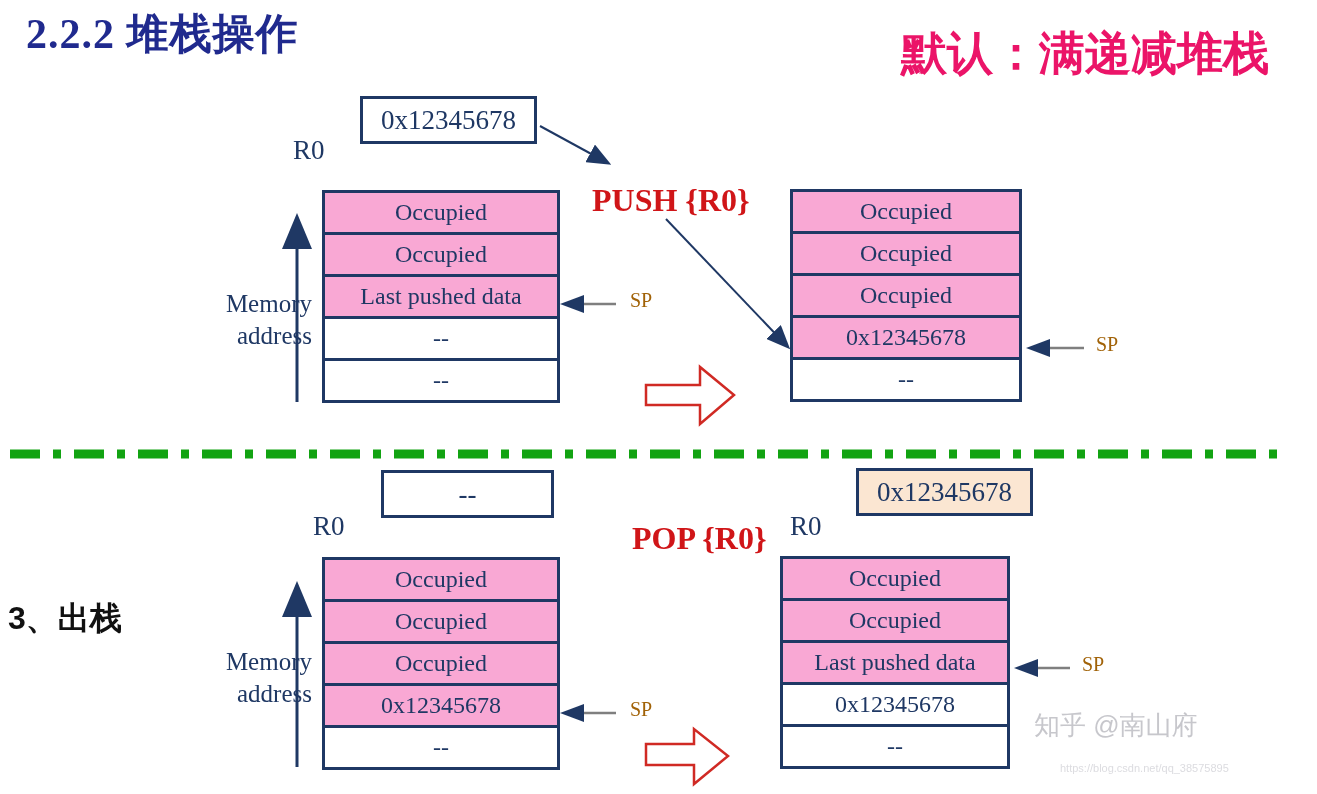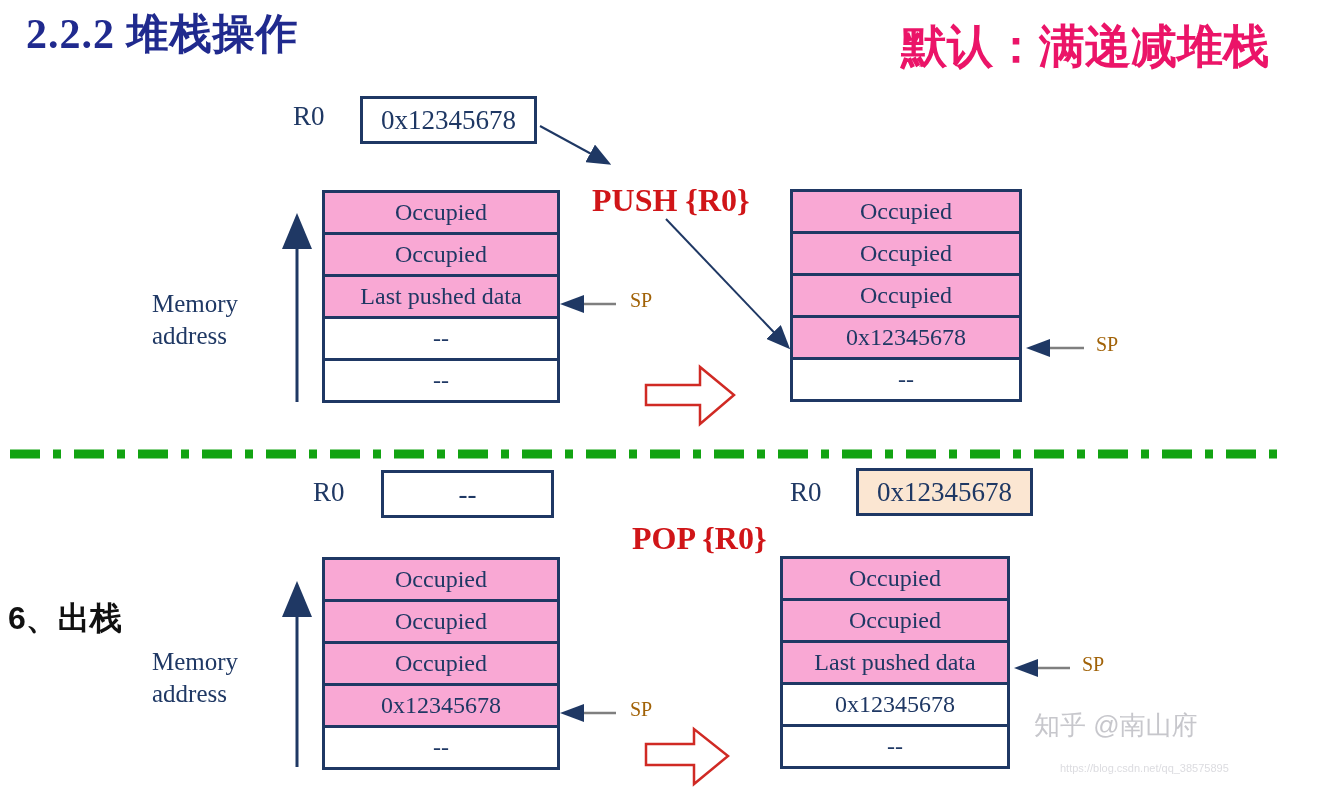--- a/index.html
+++ b/index.html
@@ -14,34 +14,34 @@
   }
   .abs { position: absolute; }
 
   .page-title {
     left: 26px; top: 6px;
     font-size: 42px; font-weight: bold;
     color: #202A8E;
     letter-spacing: 1px;
   }
   .header-note {
-    right: 8px; top: 16px;
+    right: 8px; top: 23px;
     font-size: 46px; font-weight: bold;
     color: #EB1468;
   }
 
   .section-label {
     left: 8px;
     font-size: 32px; font-weight: bold;
     color: #111111;
     font-family: "Liberation Sans", "DejaVu Sans", sans-serif;
   }
 
   .reg-name {
-    font-size: 27px; color: #1F3864;
+    font-size: 27px; color: #1F3864; margin-top: 34px;
   }
   .reg-box {
     border: 3px solid #1F3864;
     background: #ffffff;
     display: flex; align-items: center; justify-content: center;
     font-size: 27px; color: #1F3864;
   }
   .reg-box.lightfill { background: #FBE6D2; }
 
   .instruction {
@@ -56,21 +56,21 @@
     margin-top: -3px;
     display: flex; align-items: center; justify-content: center;
     font-size: 24px; color: #1F3864;
     background: #ffffff;
   }
   .cell:first-child { margin-top: 0; }
   .cell.filled { background: #f9a8d4; }
 
   .mem-label {
     width: 160px;
-    text-align: left;
+    text-align: right;
     font-size: 25px; color: #1F3864;
     line-height: 32px;
   }
 
   .sp-label {
     font-size: 20px; color: #a16207;
   }
 
   .watermark-brand {
     left: 1034px; top: 708px;
@@ -160,21 +160,21 @@
 
   <div class="stack" style="left:790px; top:189px; width:232px">
     <div class="cell filled">Occupied</div>
     <div class="cell filled">Occupied</div>
     <div class="cell filled">Occupied</div>
     <div class="cell filled">0x12345678</div>
     <div class="cell">--</div>
   </div>
   <div class="abs sp-label" style="left:1096px; top:333px">SP</div>
 
-  <div class="abs section-label" style="top:597px">6、出栈</div>
+  <div class="abs section-label" style="top:597px">3、出栈</div>
 
   <div class="abs reg-name" style="left:313px; top:477px">R0</div>
   <div class="abs reg-box" style="left:381px; top:470px; width:173px; height:48px">
     <span>--</span>
   </div>
 
   <div class="abs reg-name" style="left:790px; top:477px">R0</div>
   <div class="abs reg-box lightfill" style="left:856px; top:468px; width:177px; height:48px">
     <span>0x12345678</span>
   </div>

